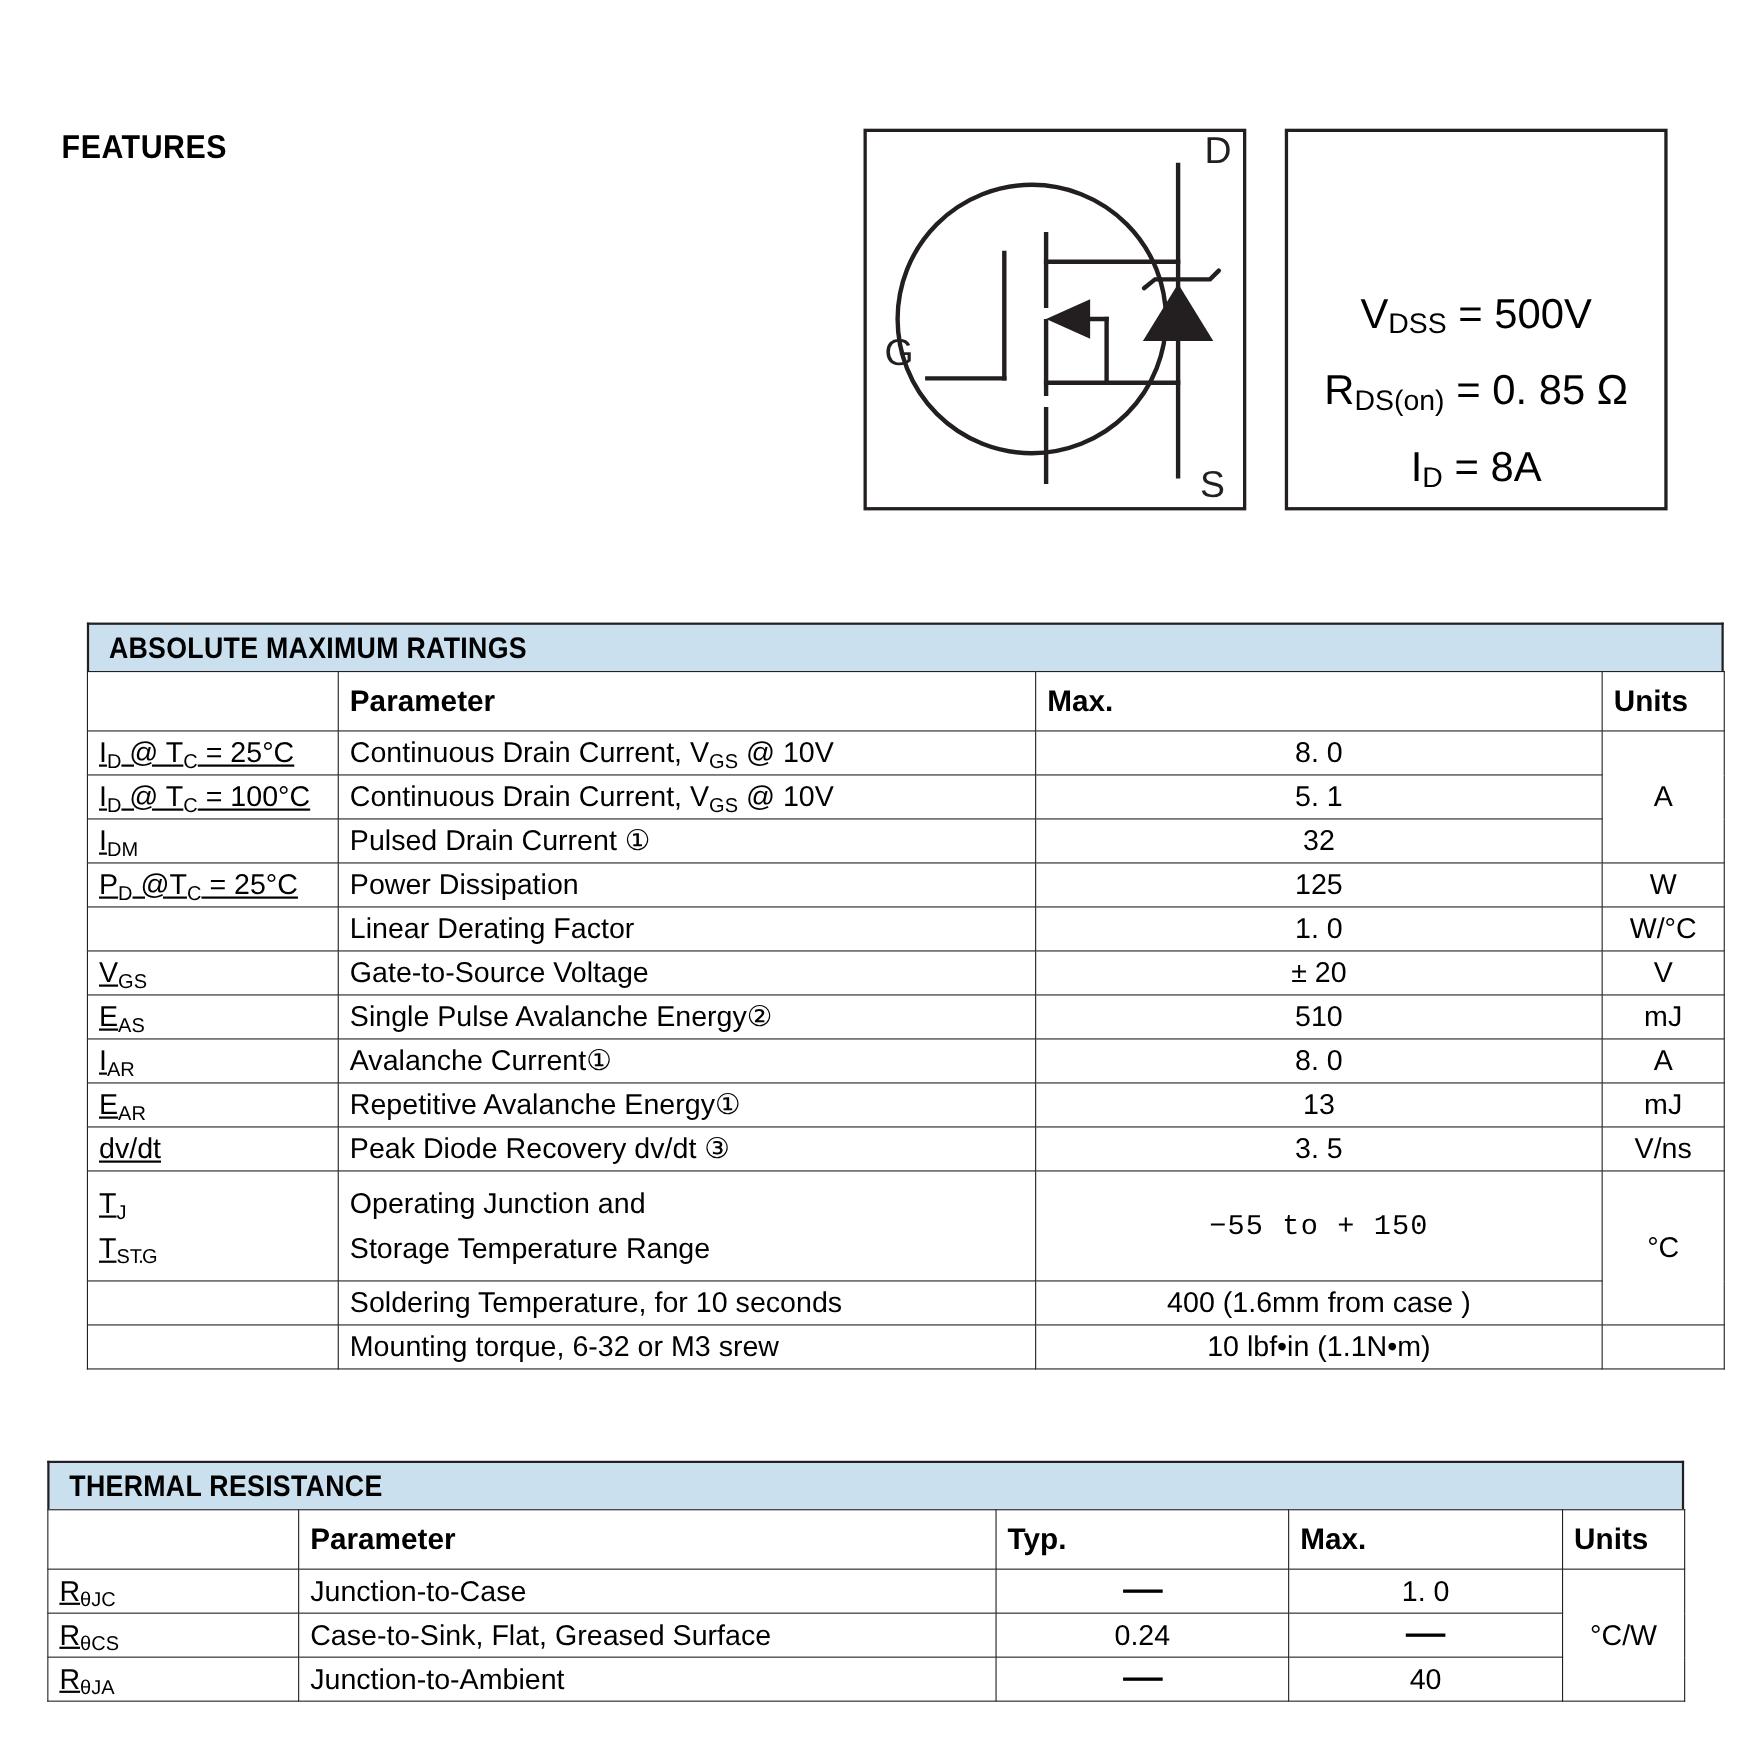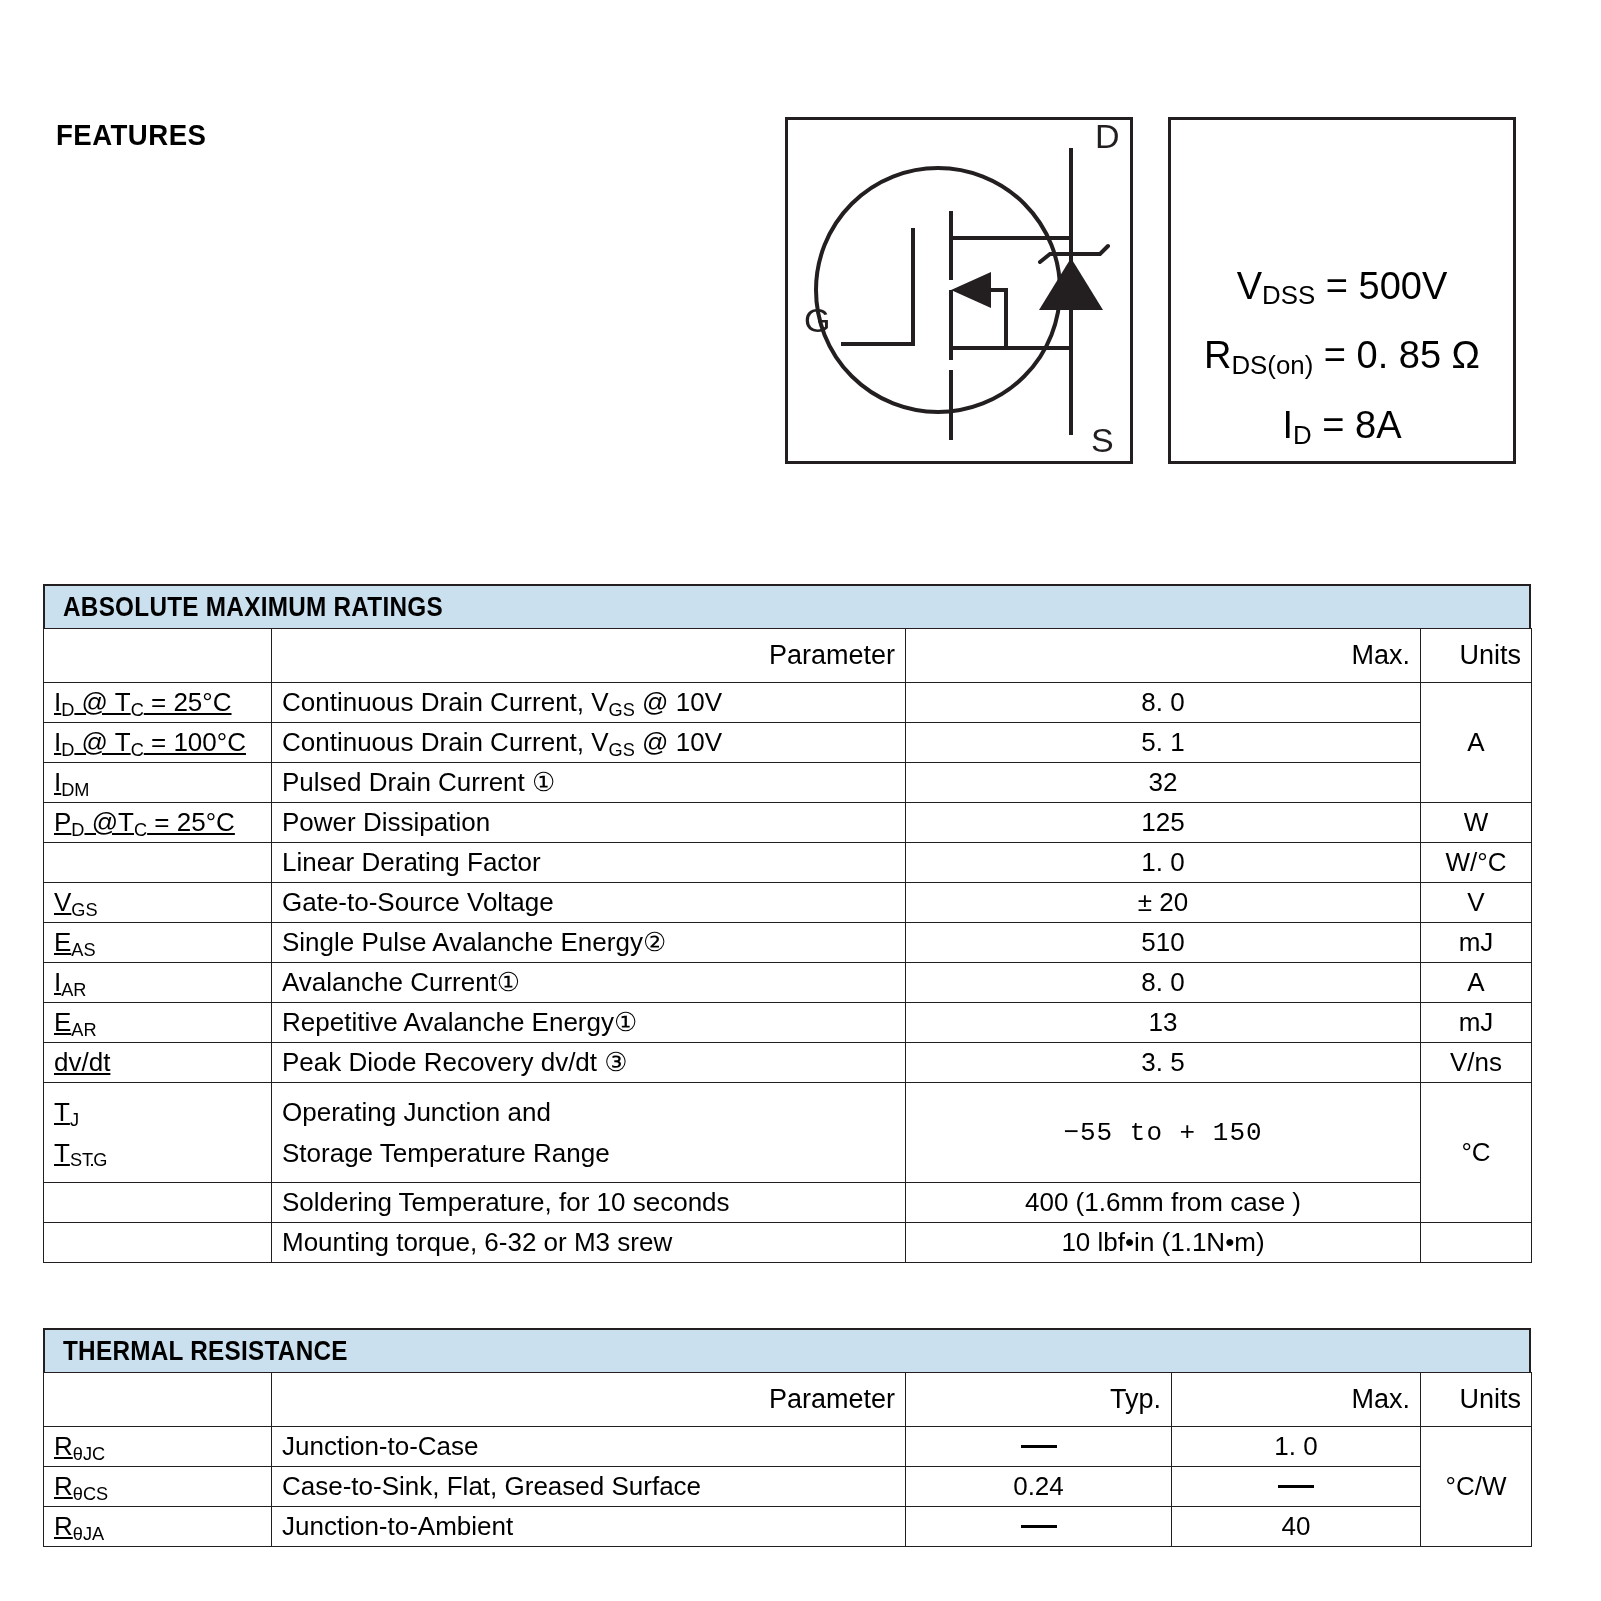--- a/index.html
+++ b/index.html
@@ -104,21 +104,21 @@
     position: relative;
     top: 0.22em;
   }
 
   
   .table-wrap {
     position: absolute;
     left: 43px;
     width: 1488px;
   }
-  #amr-wrap { top: 584px; }
+  #amr-wrap { top: 566px; margin-left: 36px; }
   #tr-wrap  { top: 1328px; }
 
   .band {
     background: #cbe0ef;
     border: 2px solid #231f20;
     border-bottom: none;
     box-sizing: border-box;
     height: 44px;
     display: flex;
     align-items: center;
@@ -141,22 +141,22 @@
   }
   table.dt td, table.dt th {
     border: 1px solid #231f20;
     padding: 0 10px;
     font-size: 26px;
     font-weight: normal;
     vertical-align: middle;
     background: #fff;
   }
   table.dt .hdr {
-    font-weight: normal;
-    text-align: right;
+    font-weight: bold;
+    text-align: left;
     height: 53px;
     font-size: 27px;
   }
   .c-sym   { width: 228px; }
   .c-par   { width: 634px; }
   .c-max   { width: 515px; }
   .c-unit  { width: 111px; }
 
   .c-sym2  { width: 228px; }
   .c-par2  { width: 634px; }

